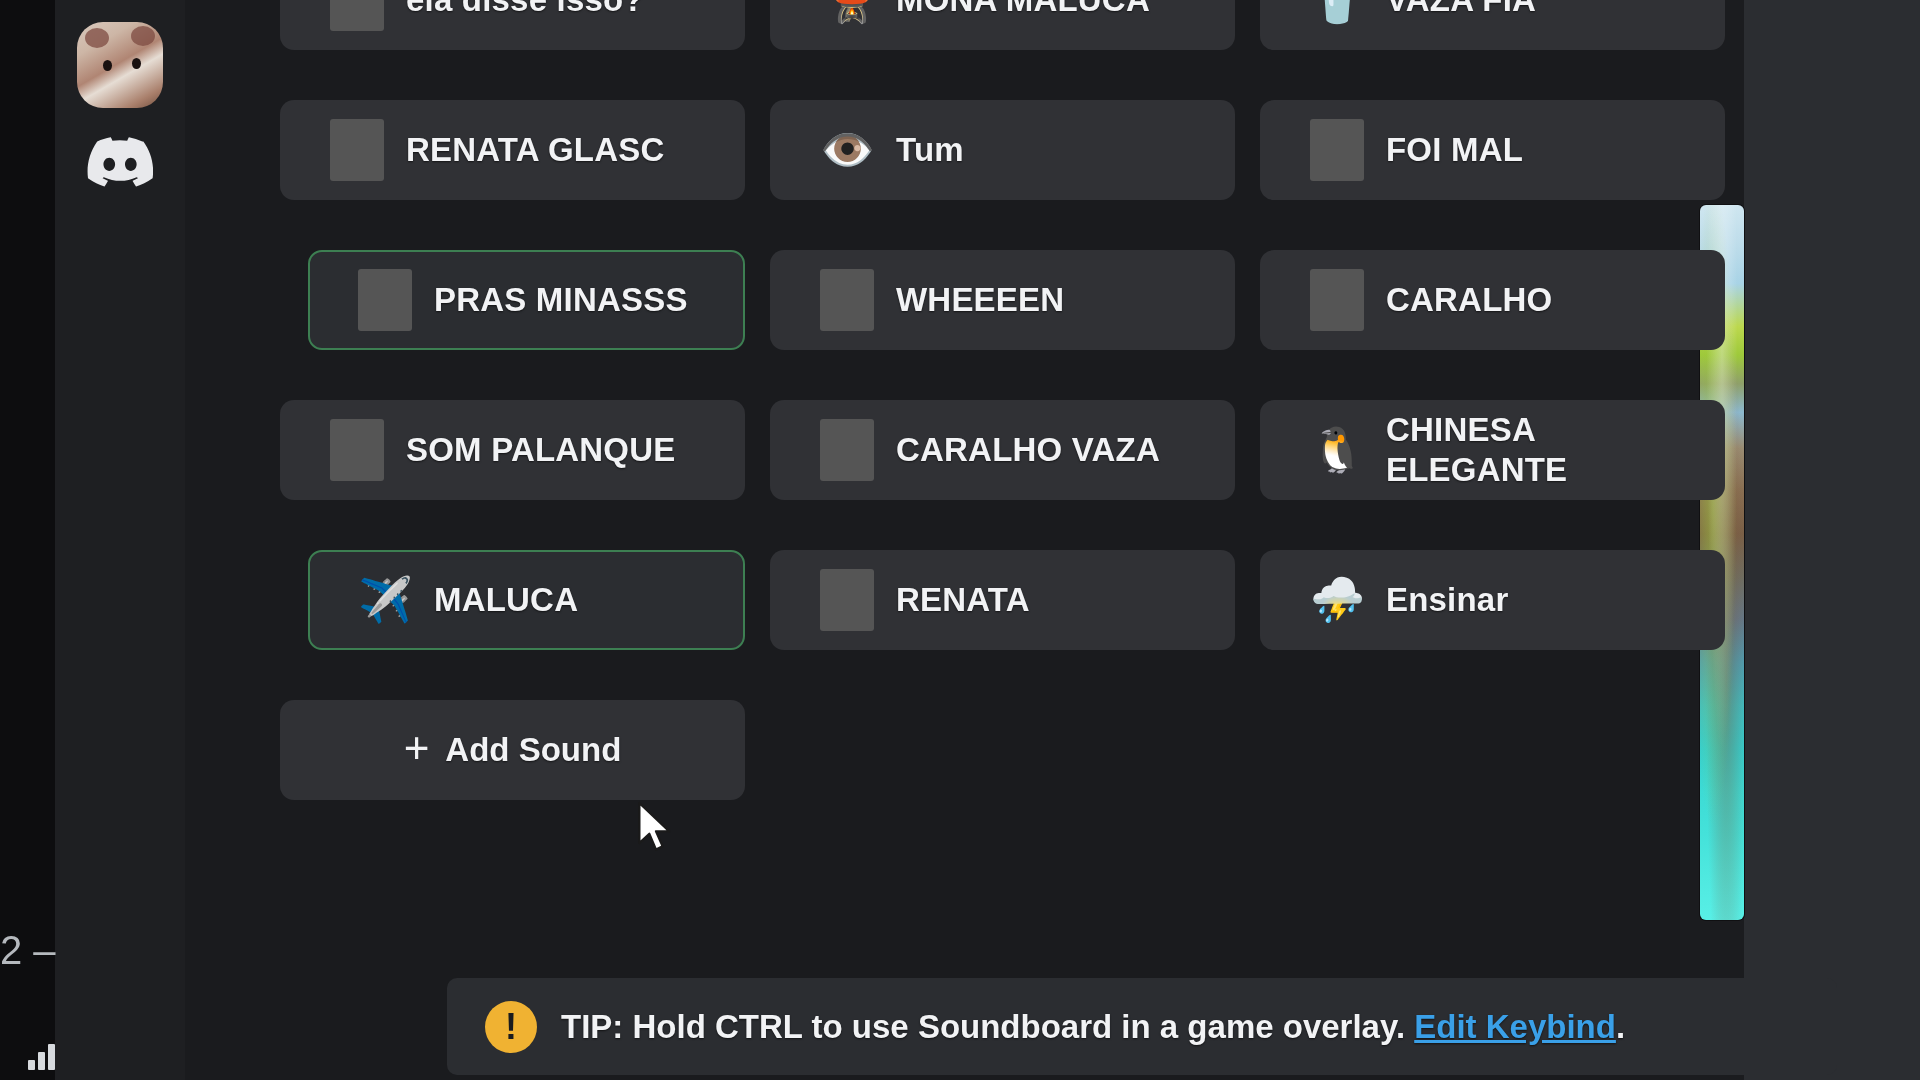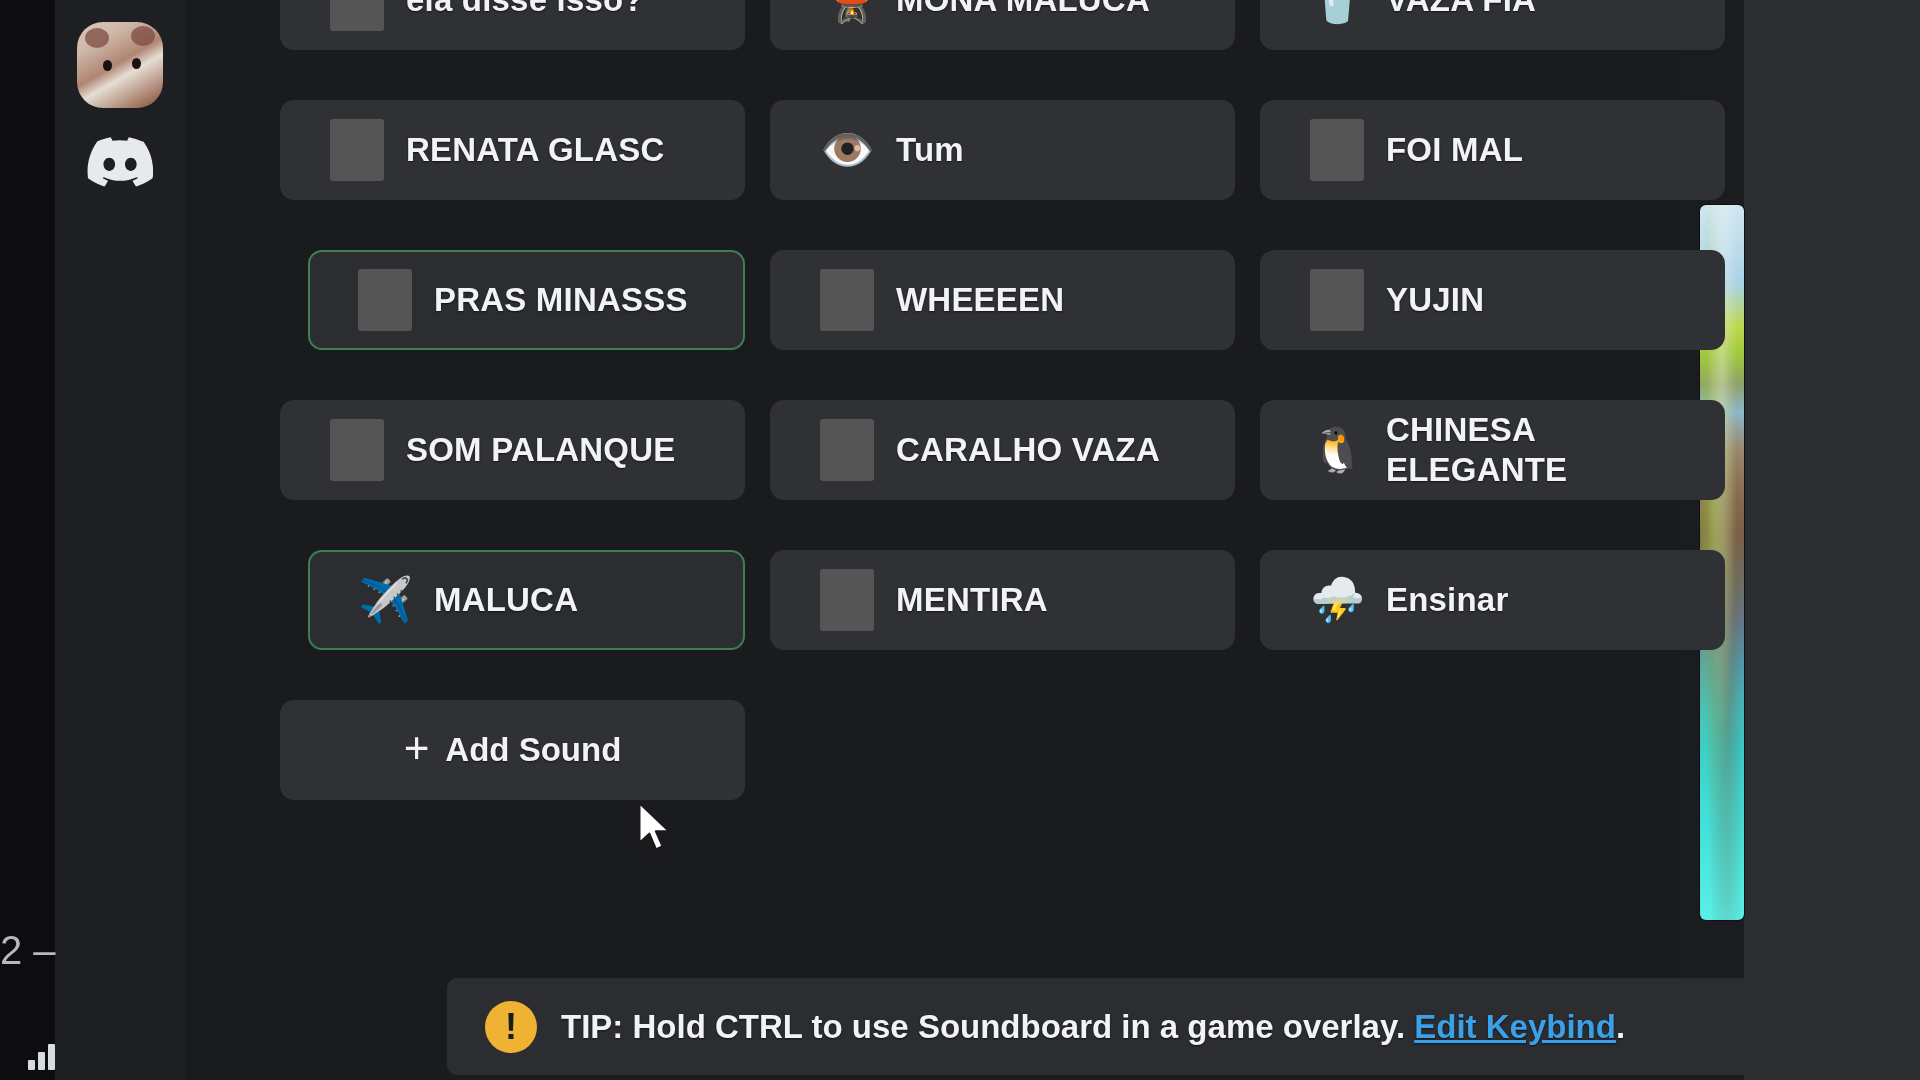--- a/index.html
+++ b/index.html
@@ -231,41 +231,41 @@
           <div class="sound-btn selected">
             <div class="thumb t-pras"></div>
             <div class="label">PRAS MINASSS</div>
           </div>
           <div class="sound-btn">
             <div class="thumb t-wheen"></div>
             <div class="label">WHEEEEN</div>
           </div>
           <div class="sound-btn">
             <div class="thumb t-tetris"></div>
-            <div class="label">YUJIN</div>
+            <div class="label">CARALHO</div>
           </div>
           <div class="sound-btn">
             <div class="thumb t-som"></div>
             <div class="label">SOM PALANQUE</div>
           </div>
           <div class="sound-btn">
             <div class="thumb t-caral"></div>
             <div class="label">CARALHO VAZA</div>
           </div>
           <div class="sound-btn">
             <div class="emo">🐧</div>
             <div class="label">CHINESA ELEGANTE</div>
           </div>
           <div class="sound-btn selected">
             <div class="emo">✈️</div>
             <div class="label">MALUCA</div>
           </div>
           <div class="sound-btn">
             <div class="thumb t-mentira"></div>
-            <div class="label">MENTIRA</div>
+            <div class="label">RENATA</div>
           </div>
           <div class="sound-btn">
             <div class="emo">⛈️</div>
             <div class="label">Ensinar</div>
           </div>
           <div class="add-sound">
             <span class="plus">+</span>
             <span class="label">Add Sound</span>
           </div>
         </div>

